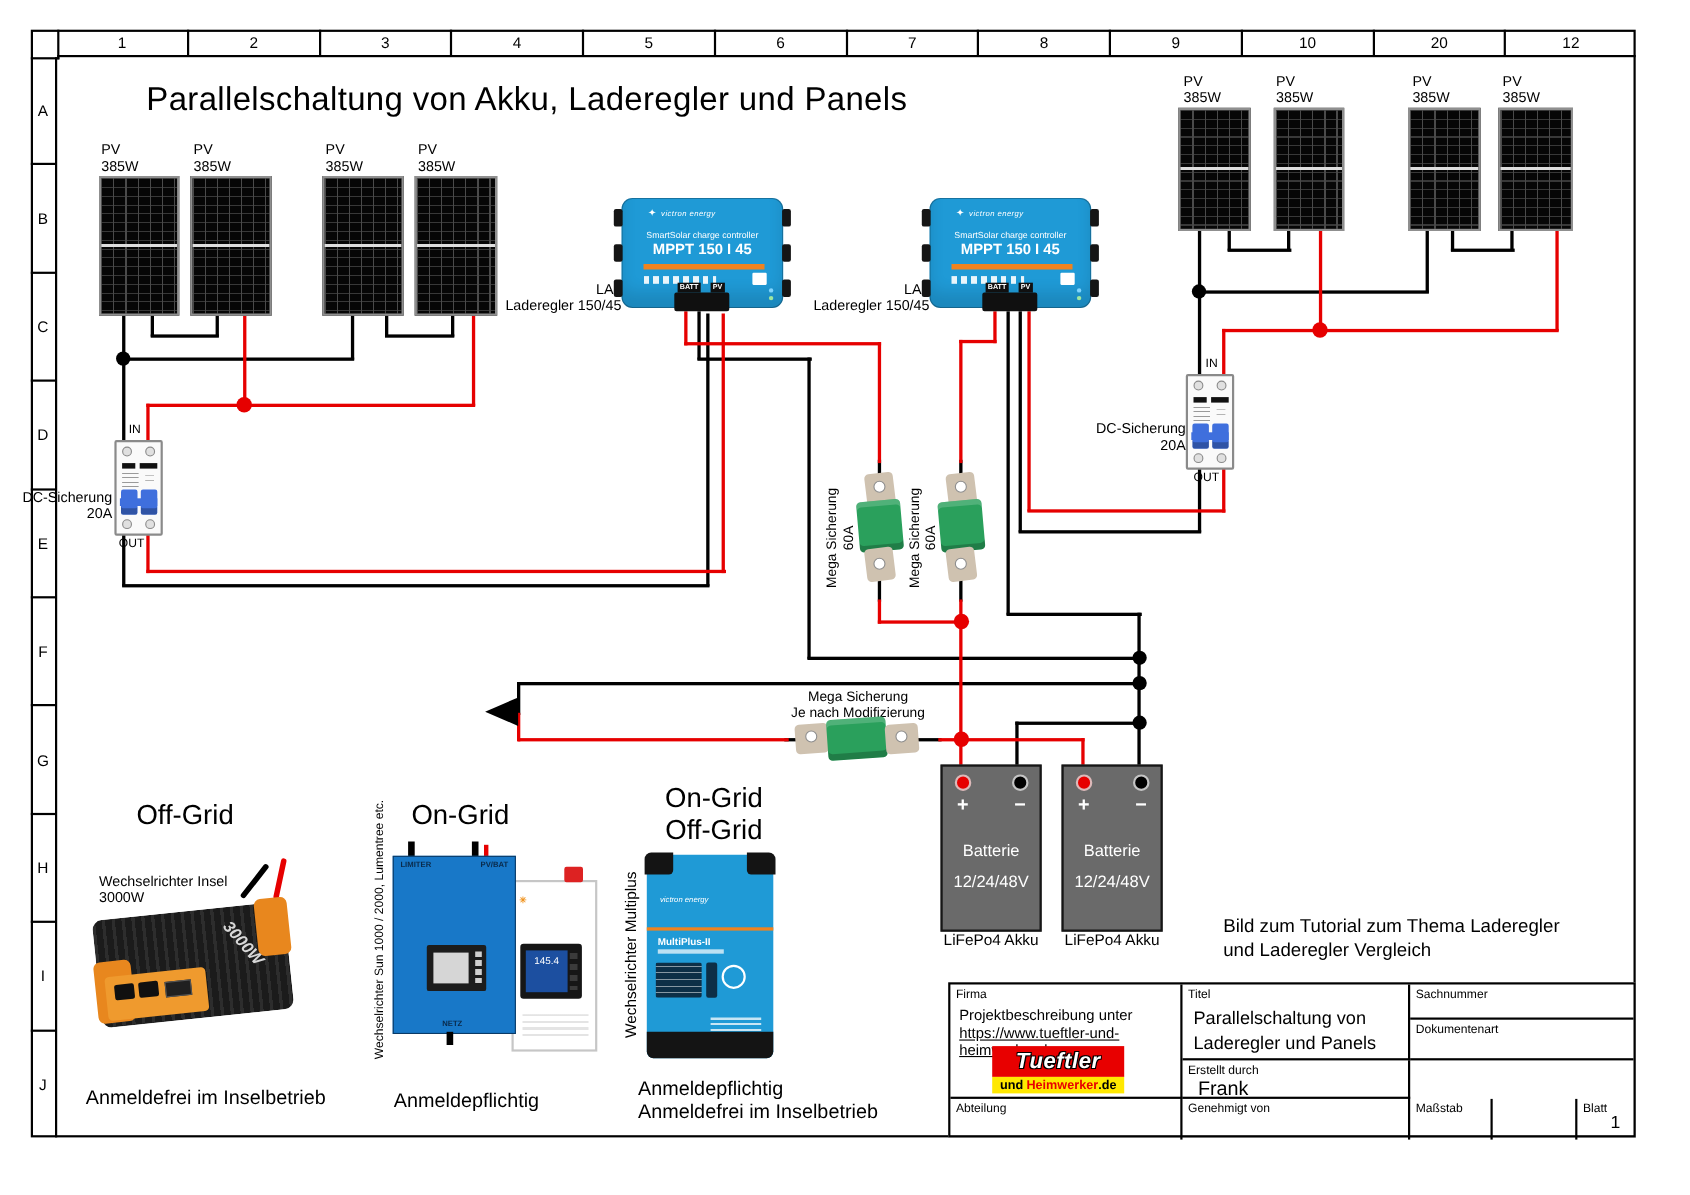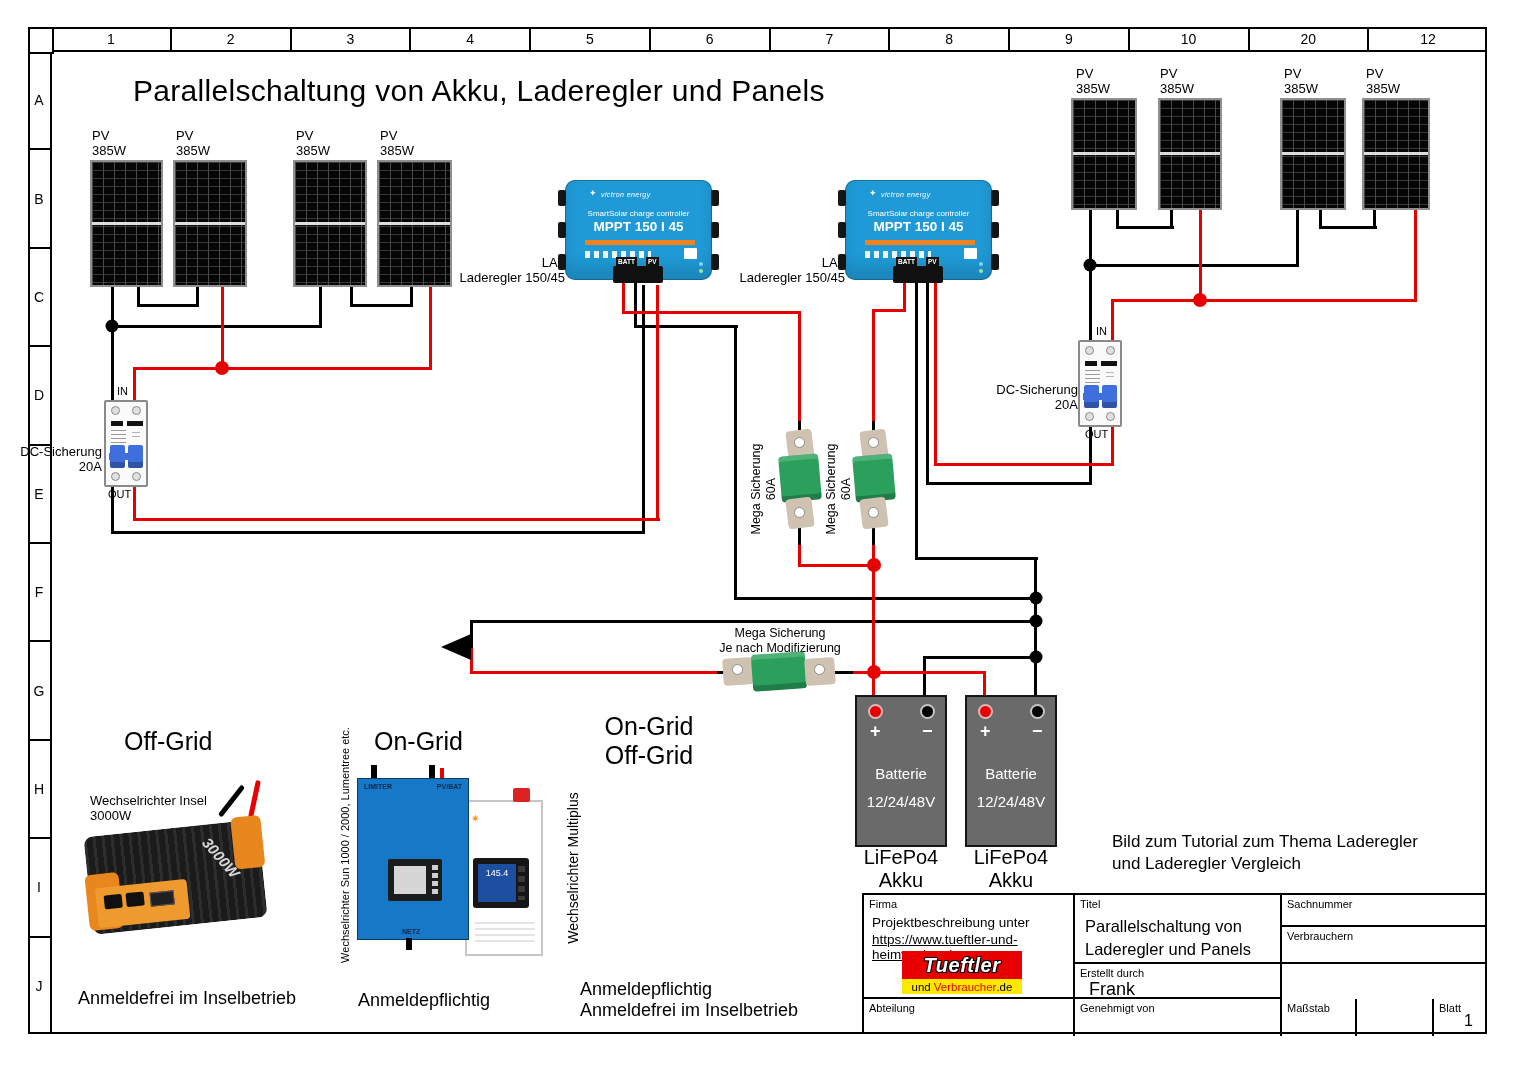--- a/index.html
+++ b/index.html
@@ -69,21 +69,21 @@
   .consumer-note{position:absolute;left:107px;top:598px;font-size:17px;line-height:21px;}
   .consumer-note span{display:block;}
   
   .battery{position:absolute;width:88px;height:148px;background:var(--battery-gray,#6a6a6a);border:2px solid #161616;box-sizing:content-box;color:#fff;}
   .battery .term{position:absolute;top:7px;width:15px;height:15px;border-radius:50%;box-sizing:border-box;}
   .battery .term.plus{left:11px;background:var(--wire-positive,#e60000);border:2px solid #dcb9b9;}
   .battery .term.minus{left:63px;background:#000;border:2px solid #c4c4c4;}
   .battery .sign{position:absolute;top:24px;font-size:18px;font-weight:bold;}
   .battery .name{position:absolute;top:68px;width:100%;text-align:center;font-size:15px;}
   .battery .volt{position:absolute;top:96px;width:100%;text-align:center;font-size:15px;}
-  .bat-caption{position:absolute;width:110px;text-align:center;font-size:20px;}
+  .bat-caption{position:absolute;width:110px;text-align:center;font-size:14px;}
   
   .sec-heading{position:absolute;font-size:25px;}
   .sec-caption{position:absolute;font-size:18px;line-height:21px;}
   .vside-label{position:absolute;transform:translate(-50%,-50%) rotate(-90deg);white-space:nowrap;}
   .dev-label{position:absolute;font-size:13px;line-height:15px;}
   
   .offgrid-dev{position:absolute;left:88px;top:828px;width:175px;height:98px;background:#1b1b1b;border-radius:9px;transform:rotate(-6deg);
     background-image:repeating-linear-gradient(to right, rgba(255,255,255,.08) 0 3px, transparent 3px 9px);}
   .offgrid-dev .cap-l{position:absolute;left:-3px;top:38px;width:34px;height:56px;background:#e8871e;border-radius:6px;}
   .offgrid-dev .cap-r{position:absolute;right:-3px;top:-4px;width:30px;height:52px;background:#e8871e;border-radius:6px;}
@@ -121,21 +121,21 @@
   
   .tblock{position:absolute;left:862px;top:893px;width:625px;height:141px;background:#fff;border:2px solid #000;box-sizing:border-box;}
   .tcell{position:absolute;box-sizing:border-box;}
   .tcell .lab{position:absolute;left:5px;top:3px;font-size:11px;}
   .firma-line{position:absolute;left:8px;top:20px;font-size:13.5px;}
   .firma-link{position:absolute;left:8px;top:37px;font-size:13.5px;text-decoration:underline;color:#000;}
   .logo{position:absolute;left:38px;top:56px;width:120px;height:43px;}
   .logo .top{position:absolute;left:0;top:0;right:0;height:28px;background:var(--logo-red,#e80000);display:flex;align-items:center;justify-content:center;}
   .logo .top span{color:#fff;font-size:20px;font-weight:bold;font-style:italic;letter-spacing:.5px;
     text-shadow:1px 1px 0 #000,-1px -1px 0 #000,1px -1px 0 #000,-1px 1px 0 #000;}
-  .logo .bottom{position:absolute;left:0;top:28px;right:0;height:15px;background:var(--logo-yellow,#ffe800);display:flex;align-items:center;justify-content:center;font-size:11.5px;font-weight:normal;}
+  .logo .bottom{position:absolute;left:0;top:28px;right:0;height:15px;background:var(--logo-yellow,#ffe800);display:flex;align-items:center;justify-content:center;font-size:11.5px;font-weight:bold;}
   .logo .bottom .w2{color:#000;}
   .logo .bottom .w3{color:var(--logo-red,#e80000);margin-left:3px;}
   .logo .bottom .w4{color:#000;}
   .titel-text{position:absolute;left:10px;top:20px;font-size:16.5px;line-height:23px;}
   .erstellt-val{position:absolute;left:14px;top:15px;font-size:18px;}
   .modif-val{position:absolute;left:0;right:20px;top:11px;font-size:20px;text-align:center;}
   .blatt-val{position:absolute;right:12px;top:13px;font-size:16px;}
   .tutorial-note{position:absolute;left:1112px;top:831px;font-size:17px;line-height:22px;}
 </style>
 </head>
@@ -486,20 +486,33 @@
     <div class="tinytext" style="left:44px;bottom:4px;">NETZ</div>
   </div>
   <div class="stub" style="left:406px;top:938px;width:6px;height:12px;background:#000;"></div>
   <div class="sec-caption" style="left:358px;top:990px;">Anmeldepflichtig</div>
 
   <div class="sec-heading" style="left:596px;top:712px;width:106px;text-align:center;">
     <div>On-Grid</div>
     <div>Off-Grid</div>
   </div>
   <div class="vside-label" style="left:573px;top:868px;font-size:14px;">Wechselrichter Multiplus</div>
+  <div class="multi">
+    <div class="cap" style="left:-2px;top:-2px;border-radius:6px 0 4px 0;"></div>
+    <div class="cap" style="right:-2px;top:-2px;border-radius:0 6px 0 4px;"></div>
+    <div class="brand">victron energy</div>
+    <div class="stripe"></div>
+    <div class="mname">MultiPlus-II</div>
+    <div class="sub"></div>
+    <div class="pnl" style="left:8px;"></div>
+    <div class="pnl" style="left:54px;width:10px;background:#0d2f47;"></div>
+    <div class="dial"></div>
+    <div class="txt"></div>
+    <div class="foot"></div>
+  </div>
   <div class="sec-caption" style="left:580px;top:979px;">
     <div>Anmeldepflichtig</div>
     <div>Anmeldefrei im Inselbetrieb</div>
   </div>
 
   <div class="tutorial-note">
     <div>Bild zum Tutorial zum Thema Laderegler</div>
     <div>und Laderegler Vergleich</div>
   </div>
 
@@ -507,21 +520,21 @@
     <div class="tcell" style="left:0;top:0;width:211px;height:104px;border-right:2px solid #000;border-bottom:2px solid #000;">
       <div class="lab">Firma</div>
       <div class="firma-line">Projektbeschreibung unter</div>
       <div class="firma-link">https://www.tueftler-und-heimwerker.de</div>
       <div class="logo">
         <div class="top">
             <span>Tueftler</span>
           </div>
         <div class="bottom">
           <span class="w2">und</span>
-          <span class="w3">Verbraucher</span>
+          <span class="w3">Heimwerker</span>
           <span class="w4">.de</span>
         </div>
       </div>
     </div>
     <div class="tcell" style="left:0;top:104px;width:211px;height:37px;border-right:2px solid #000;">
       <div class="lab">Abteilung</div>
     </div>
     <div class="tcell" style="left:211px;top:0;width:207px;height:69px;border-right:2px solid #000;border-bottom:2px solid #000;">
       <div class="lab">Titel</div>
       <div class="titel-text">
@@ -533,21 +546,21 @@
       <div class="lab">Erstellt durch</div>
       <div class="erstellt-val">Frank</div>
     </div>
     <div class="tcell" style="left:211px;top:104px;width:207px;height:37px;border-right:2px solid #000;">
       <div class="lab">Genehmigt von</div>
     </div>
     <div class="tcell" style="left:418px;top:0;width:203px;height:32px;border-bottom:2px solid #000;">
       <div class="lab">Sachnummer</div>
     </div>
     <div class="tcell" style="left:418px;top:32px;width:203px;height:37px;border-bottom:2px solid #000;">
-      <div class="lab">Verbrauchern</div>
+      <div class="lab">Dokumentenart</div>
     </div>
     <div class="tcell" style="left:418px;top:104px;width:75px;height:37px;border-right:2px solid #000;">
       <div class="lab">Maßstab</div>
     </div>
     <div class="tcell" style="left:493px;top:104px;width:77px;height:37px;border-right:2px solid #000;"></div>
     <div class="tcell" style="left:570px;top:104px;width:51px;height:37px;">
       <div class="lab">Blatt</div>
       <div class="blatt-val">1</div>
     </div>
   </div>

